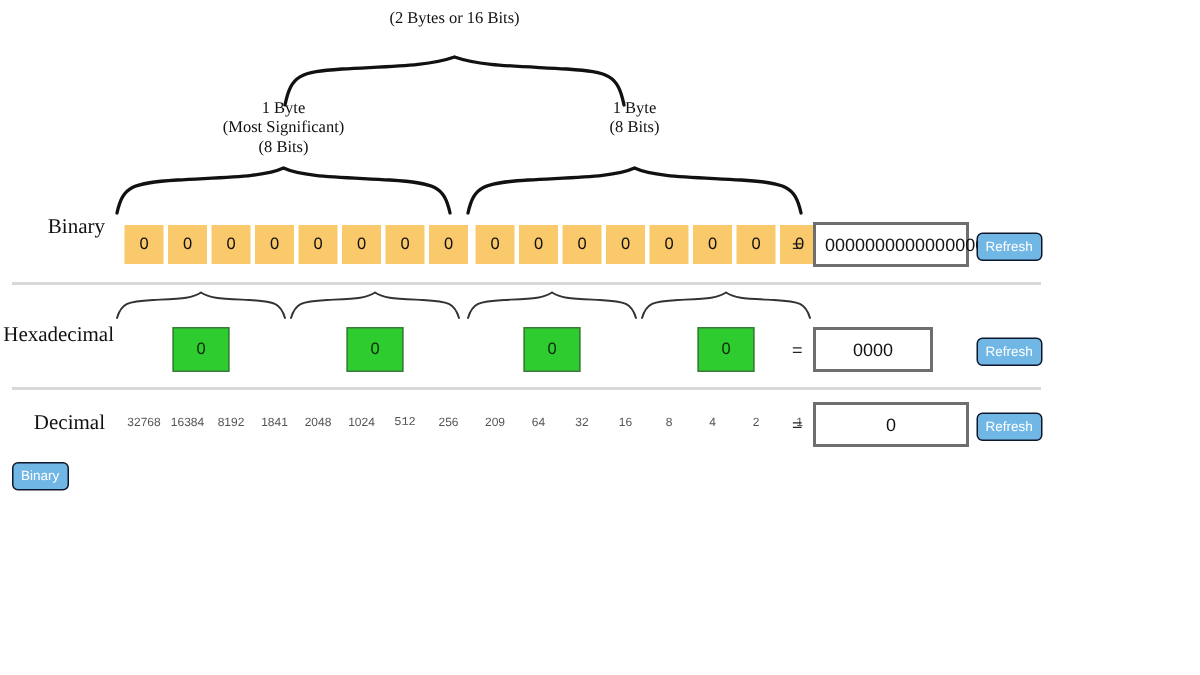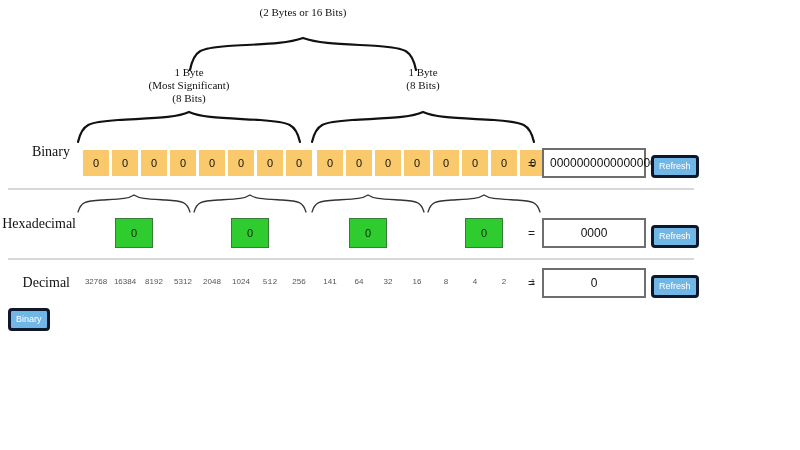--- a/index.html
+++ b/index.html
@@ -135,21 +135,21 @@
     line-height: 26px;
   }
   .resultbox.center { text-align: center; }
   .resultbox.left   { text-align: left; }
 
   
   .btn {
     position: absolute;
     background: #71b7e6;
     color: #ffffff;
-    border: 3px solid #0f172a;
+    border: 1px solid #0f172a;
     border-radius: 4px;
     font-family: "Liberation Sans", "DejaVu Sans", sans-serif;
     font-size: 9px;
     line-height: 14px;
     padding: 1px 5px 2px 5px;
     box-sizing: border-box;
     cursor: pointer;
     white-space: nowrap;
   }
 </style>
@@ -227,38 +227,38 @@
 
   <div class="row" style="top:0;">
     <div class="row-label" style="left:0px; top:216px; width:76px;">Hexadecimal</div>
     <div id="hex-digits">
         <button class="hexcell" style="left: 115px; top: 218px;">0</button>
         <button class="hexcell" style="left: 231px; top: 218px;">0</button>
         <button class="hexcell" style="left: 349px; top: 218px;">0</button>
         <button class="hexcell" style="left: 465px; top: 218px;">0</button>
       </div>
     <div class="eq" style="left:528px; top:226px;">=</div>
-    <div class="resultbox center" style="left:542px; top:218px; width:104px;">0000</div>
+    <div class="resultbox center" style="left:542px; top:218px; width:80px;">0000</div>
     <div class="btn" style="left:651px; top:225px;">Refresh</div>
   </div>
 
   <div class="sep" style="top:258px;"></div>
 
   <div class="row" style="top:0;">
     <div class="row-label" style="left:0px; top:275px; width:70px;">Decimal</div>
     <div id="dec-weights">
         <div class="dec-weight" style="left: 81px; top: 276px;">32768</div>
         <div class="dec-weight" style="left: 110px; top: 276px;">16384</div>
         <div class="dec-weight" style="left: 139px; top: 276px;">8192</div>
-        <div class="dec-weight" style="left: 168px; top: 276px;">5312</div>
+        <div class="dec-weight" style="left: 168px; top: 276px;">1841</div>
         <div class="dec-weight" style="left: 197px; top: 276px;">2048</div>
         <div class="dec-weight" style="left: 226px; top: 276px;">1024</div>
         <div class="dec-weight" style="left: 255px; top: 276px; font-family: Liberation Mono, monospace;">512</div>
         <div class="dec-weight" style="left: 284px; top: 276px;">256</div>
-        <div class="dec-weight" style="left: 315px; top: 276px;">141</div>
+        <div class="dec-weight" style="left: 315px; top: 276px;">209</div>
         <div class="dec-weight" style="left: 344px; top: 276px;">64</div>
         <div class="dec-weight" style="left: 373px; top: 276px;">32</div>
         <div class="dec-weight" style="left: 402px; top: 276px;">16</div>
         <div class="dec-weight" style="left: 431px; top: 276px;">8</div>
         <div class="dec-weight" style="left: 460px; top: 276px;">4</div>
         <div class="dec-weight" style="left: 489px; top: 276px;">2</div>
         <div class="dec-weight" style="left: 518px; top: 276px;">1</div>
       </div>
     <div class="eq" style="left:528px; top:276px;">=</div>
     <div class="resultbox center" style="left:542px; top:268px; width:104px;">0</div>

